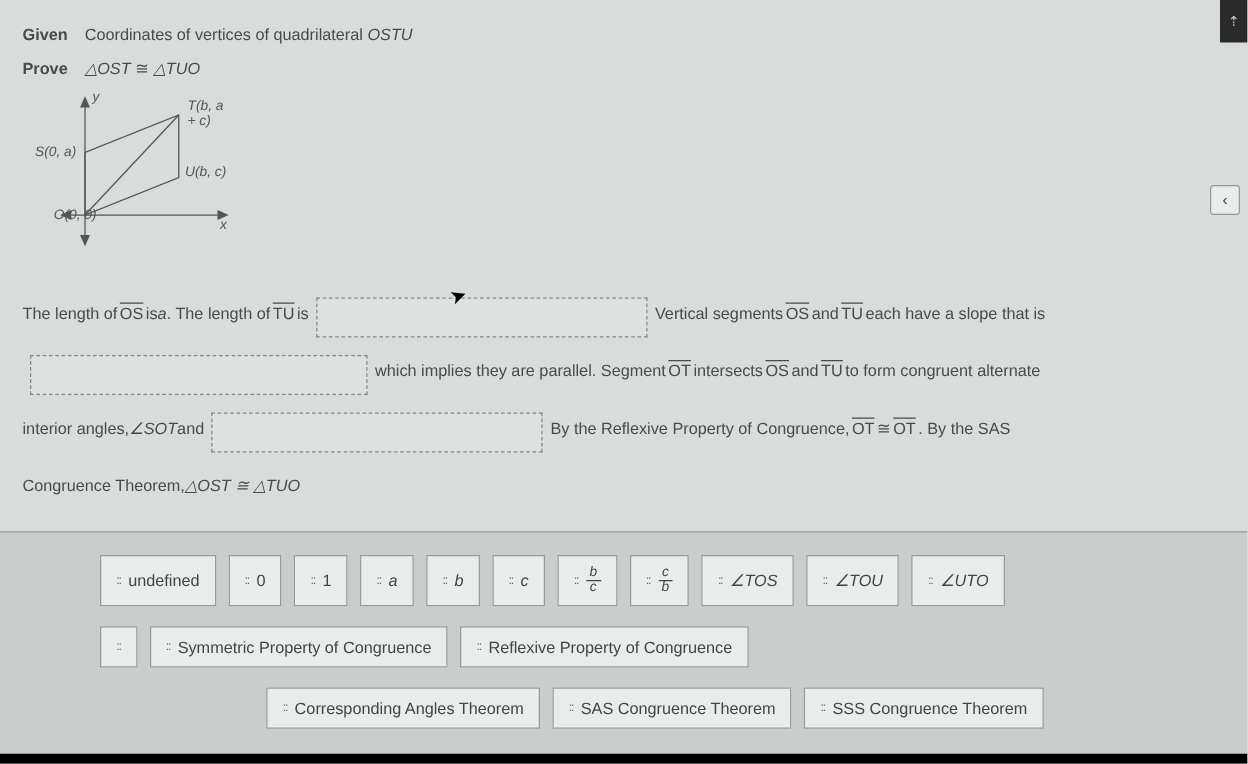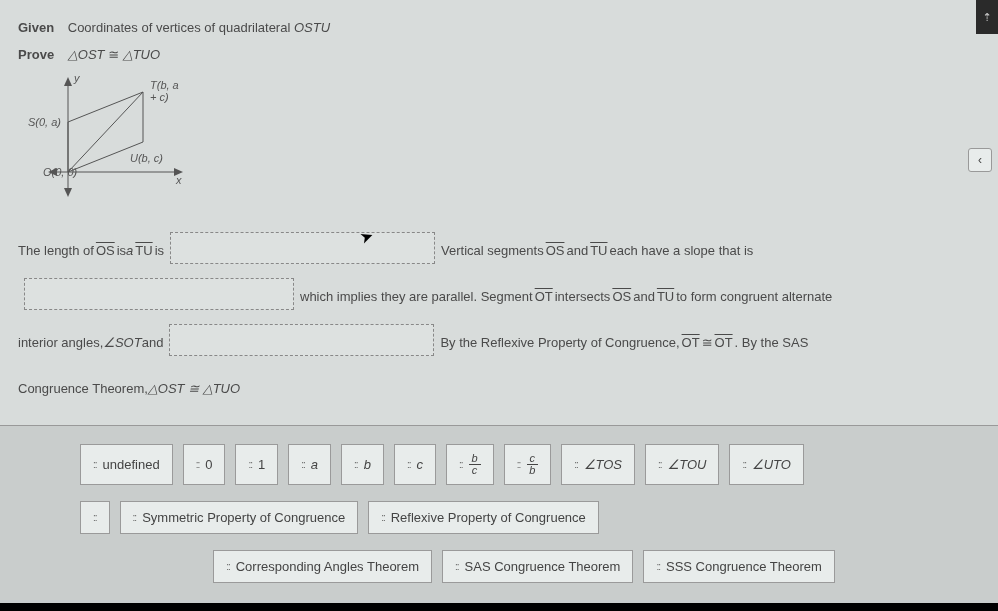--- a/index.html
+++ b/index.html
@@ -41,21 +41,21 @@
     }
     .diagram svg { overflow: visible; }
     .lbl { font-size: 11px; font-style: italic; color:#555; }
     .paragraph {
       font-size: 13px;
       line-height: 38px;
       color: #4a4a4a;
     }
     .paragraph .line {
       display: flex;
-      align-items: flex-start;
+      align-items: flex-end;
       flex-wrap: wrap;
       margin-bottom: 8px;
     }
     .overline {
       text-decoration: overline;
       padding: 0 2px;
     }
     .dropzone {
       display: inline-block;
       min-height: 32px;
@@ -177,30 +177,31 @@
       <line x1="25" y1="100" x2="150" y2="100" stroke="#555" stroke-width="1"></line>
       <polygon points="155,100 146,96 146,104" fill="#555"></polygon>
       <polygon points="20,100 29,96 29,104" fill="#555"></polygon>
       <polygon points="40,100 40,50 115,20 115,70" fill="none" stroke="#555" stroke-width="1"></polygon>
       <line x1="40" y1="100" x2="115" y2="20" stroke="#555" stroke-width="1"></line>
     </svg>
     <span class="lbl" style="position:absolute;left:46px;top:0px;">y</span>
     <span class="lbl" style="position:absolute;left:148px;top:102px;">x</span>
     <span class="lbl" style="position:absolute;left:122px;top:7px;">T(b, a + c)</span>
     <span class="lbl" style="position:absolute;left:0px;top:44px;">S(0, a)</span>
-    <span class="lbl" style="position:absolute;left:102px;top:60px;margin-top:20px;">U(b, c)</span>
+    <span class="lbl" style="position:absolute;left:120px;top:60px;">U(b, c)</span>
     <span class="lbl" style="position:absolute;left:15px;top:94px;">O(0, 0)</span>
   </div>
 
   <div class="paragraph">
     <div class="line">
       <span>The length of </span>
       <span class="overline">OS</span>
       <span> is </span>
       <span class="ital">a</span>
+      <span>. The length of </span>
       <span class="overline">TU</span>
       <span> is </span>
       <span class="dropzone dz1"></span>
       <span> Vertical segments </span>
       <span class="overline">OS</span>
       <span> and </span>
       <span class="overline">TU</span>
       <span> each have a slope that is</span>
     </div>
     <div class="line">

